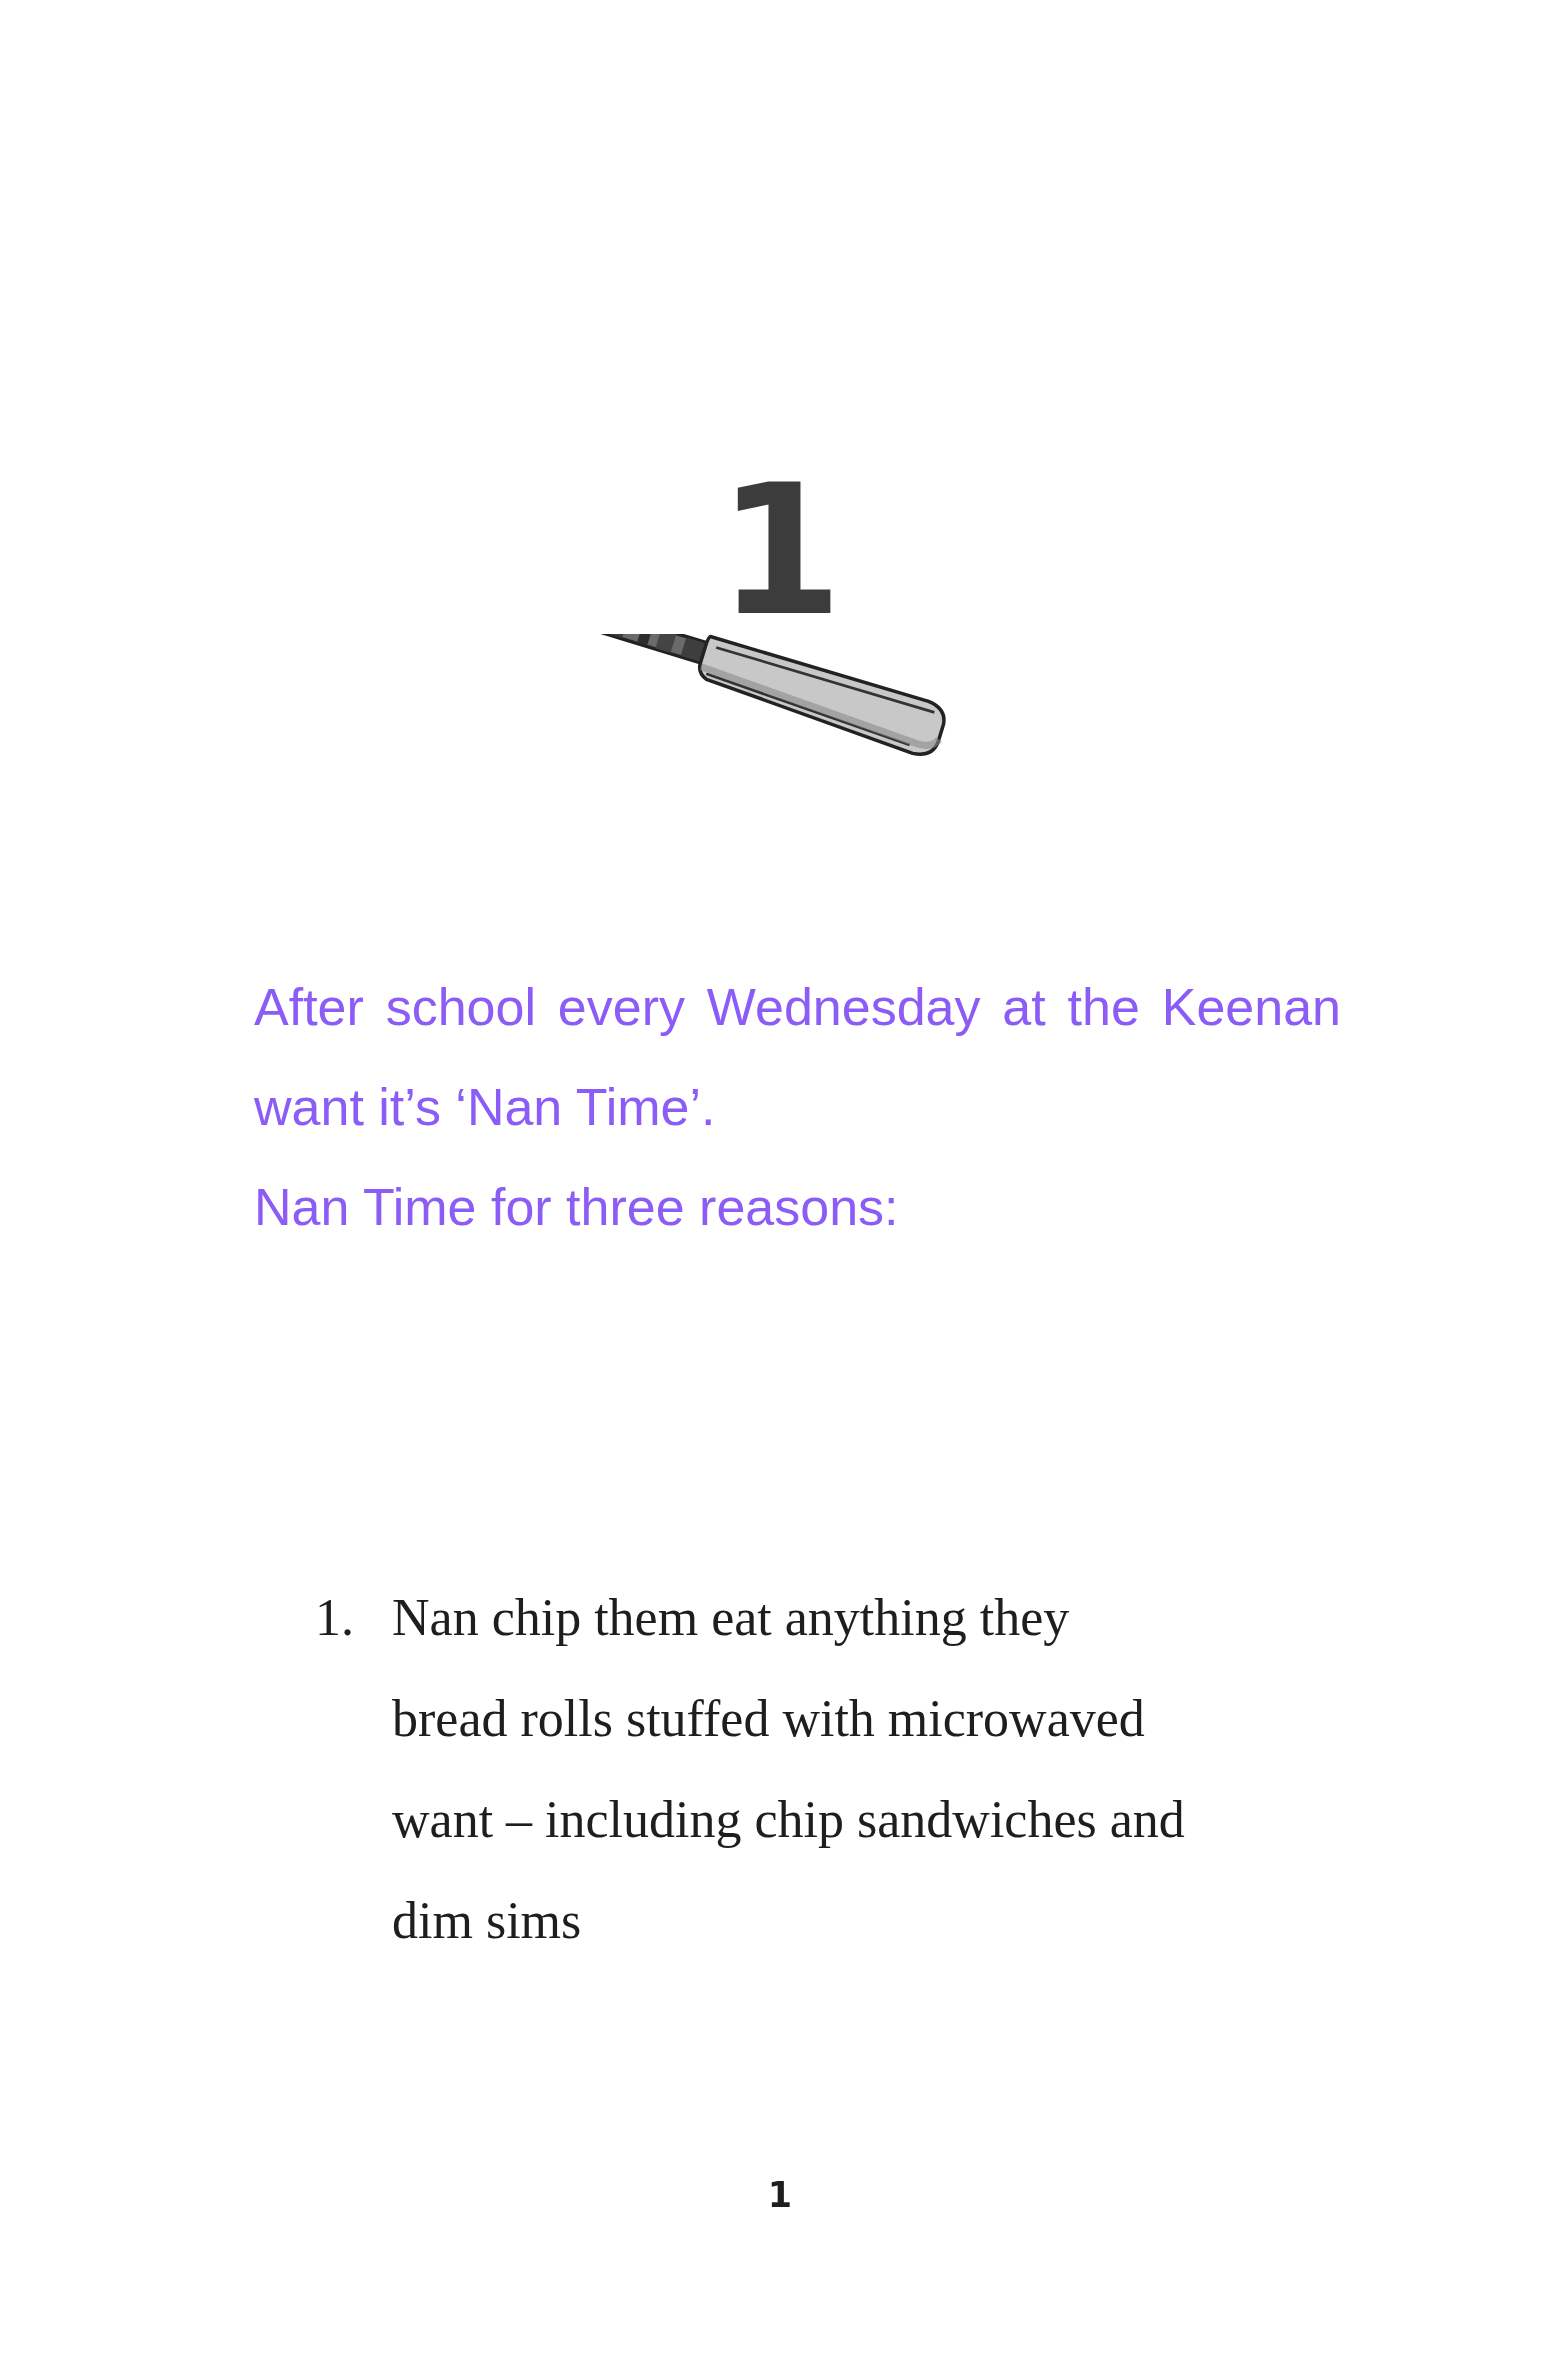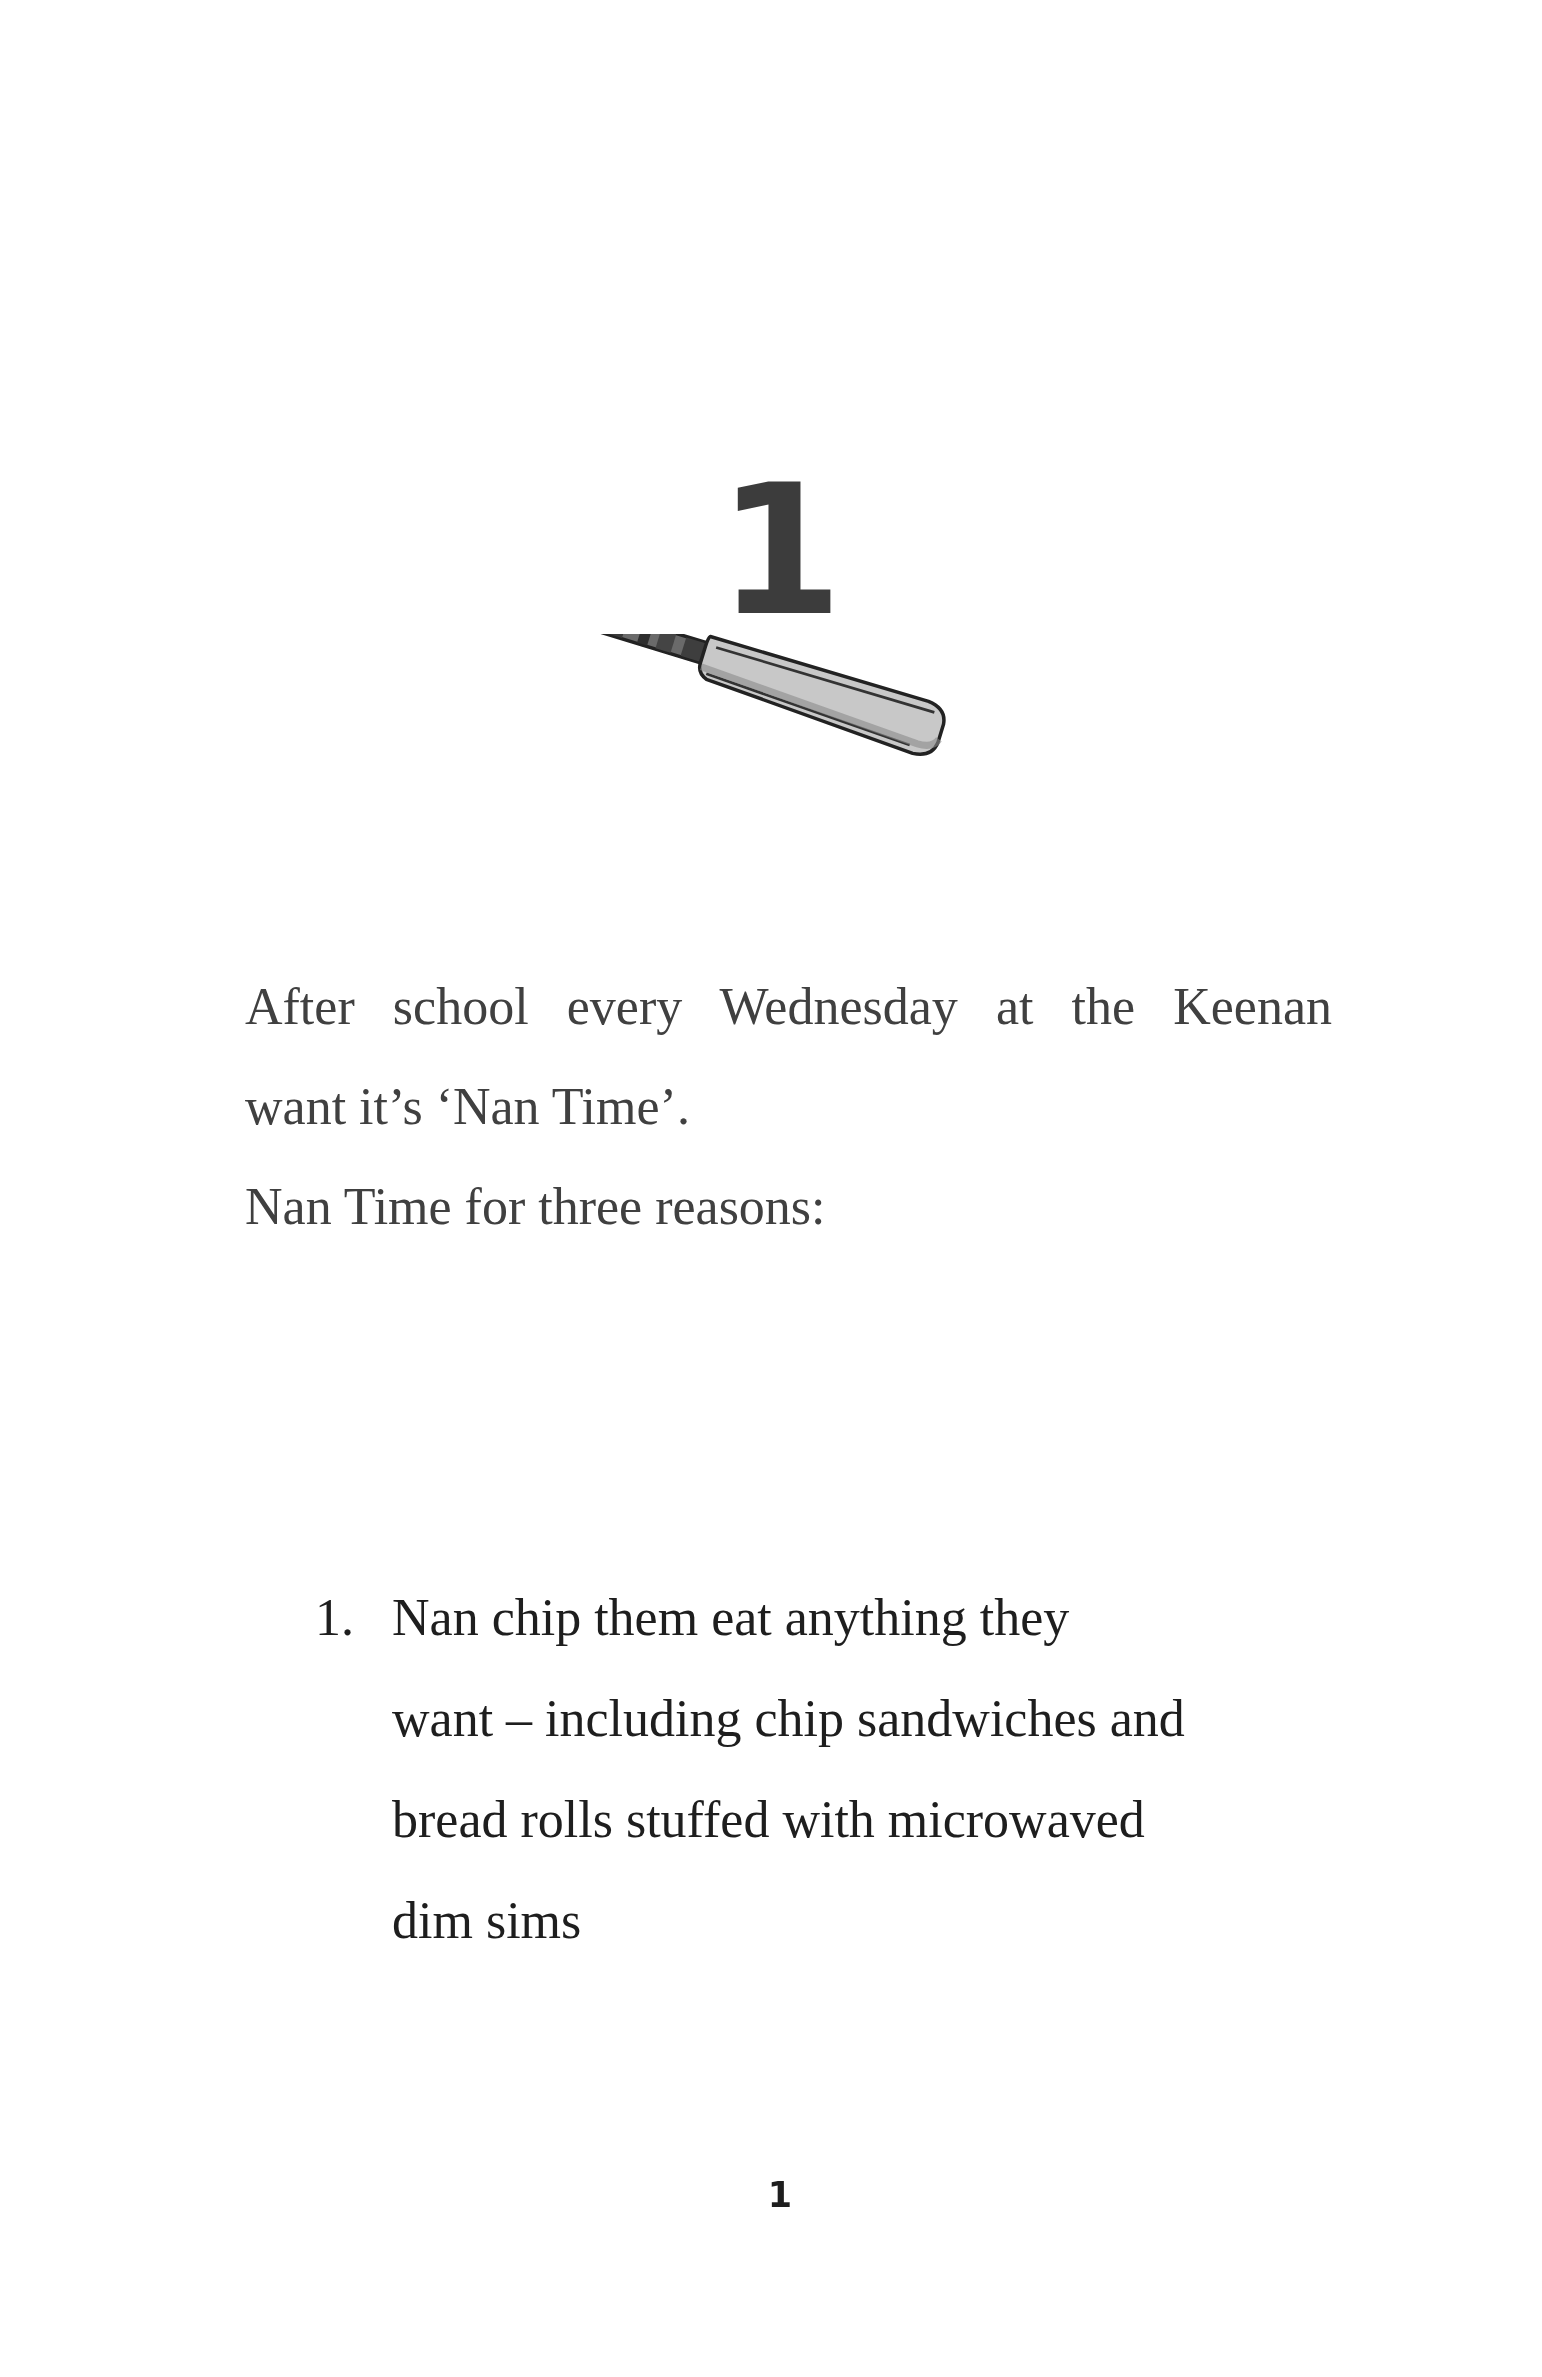--- a/index.html
+++ b/index.html
@@ -4,23 +4,23 @@
 <style>
   html, body { margin:0; padding:0; background:#ffffff; }
   body { width:1542px; height:2377px; position:relative; overflow:hidden; color:#1e1e1e; }
   .chapter-num {
     position:absolute; left:0; width:1560px; top:455px; text-align:center;
     font-family:"DejaVu Sans", sans-serif; font-weight:bold; font-size:180px; line-height:192px;
     color:#3c3c3c; letter-spacing:0;
   }
   .bat { position:absolute; left:560px; top:634px; width:394px; height:149px; }
   .prose {
-    position:absolute; left:245px; width:1087px;
-    font-family:Liberation Serif, serif; font-size:52px; line-height:100px;
-    color:#404040;
+    position:absolute; left:254px; width:1087px;
+    font-family:Liberation Sans, sans-serif; font-size:52px; line-height:100px;
+    color:#8b5cf6;
   }
   .p { margin:0; text-align:justify; text-align-last:left; }
   .p1 { }
   .p2 { text-indent:45px; }
   .list {
     position:absolute; left:315px; width:980px;
     font-family:"Liberation Serif", serif; font-size:52px; line-height:101px; color:#1e1e1e;
   }
   .li { display:flex; }
   .li-num { width:77px; flex:0 0 77px; }
@@ -61,22 +61,22 @@
     <p class="p p2">
       <span style="display: block; text-align: right; text-align-last: left; text-indent: 0px;">Nan Time for three reasons:</span>
     </p>
   </div>
 
   <div class="list" style="top:1567px;">
     <div class="li">
       <span class="li-num">1.</span>
       <span class="li-text">
         <div>Nan chip them eat anything they</div>
+        <div>bread rolls stuffed with microwaved</div>
         <div>want – including chip sandwiches and</div>
-        <div>bread rolls stuffed with microwaved</div>
         <div>dim sims</div>
       </span>
     </div>
   </div>
 
   <div class="page-num">1</div>
 
 </div>
 
 

